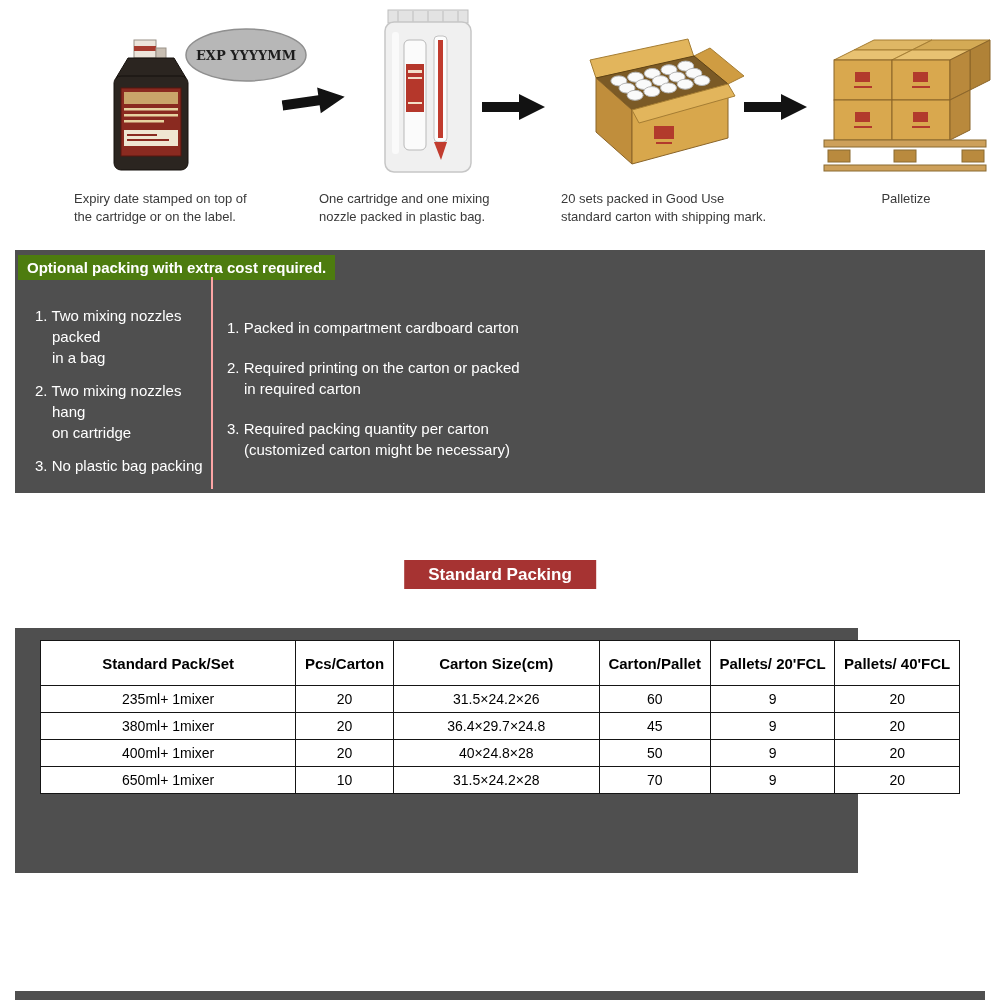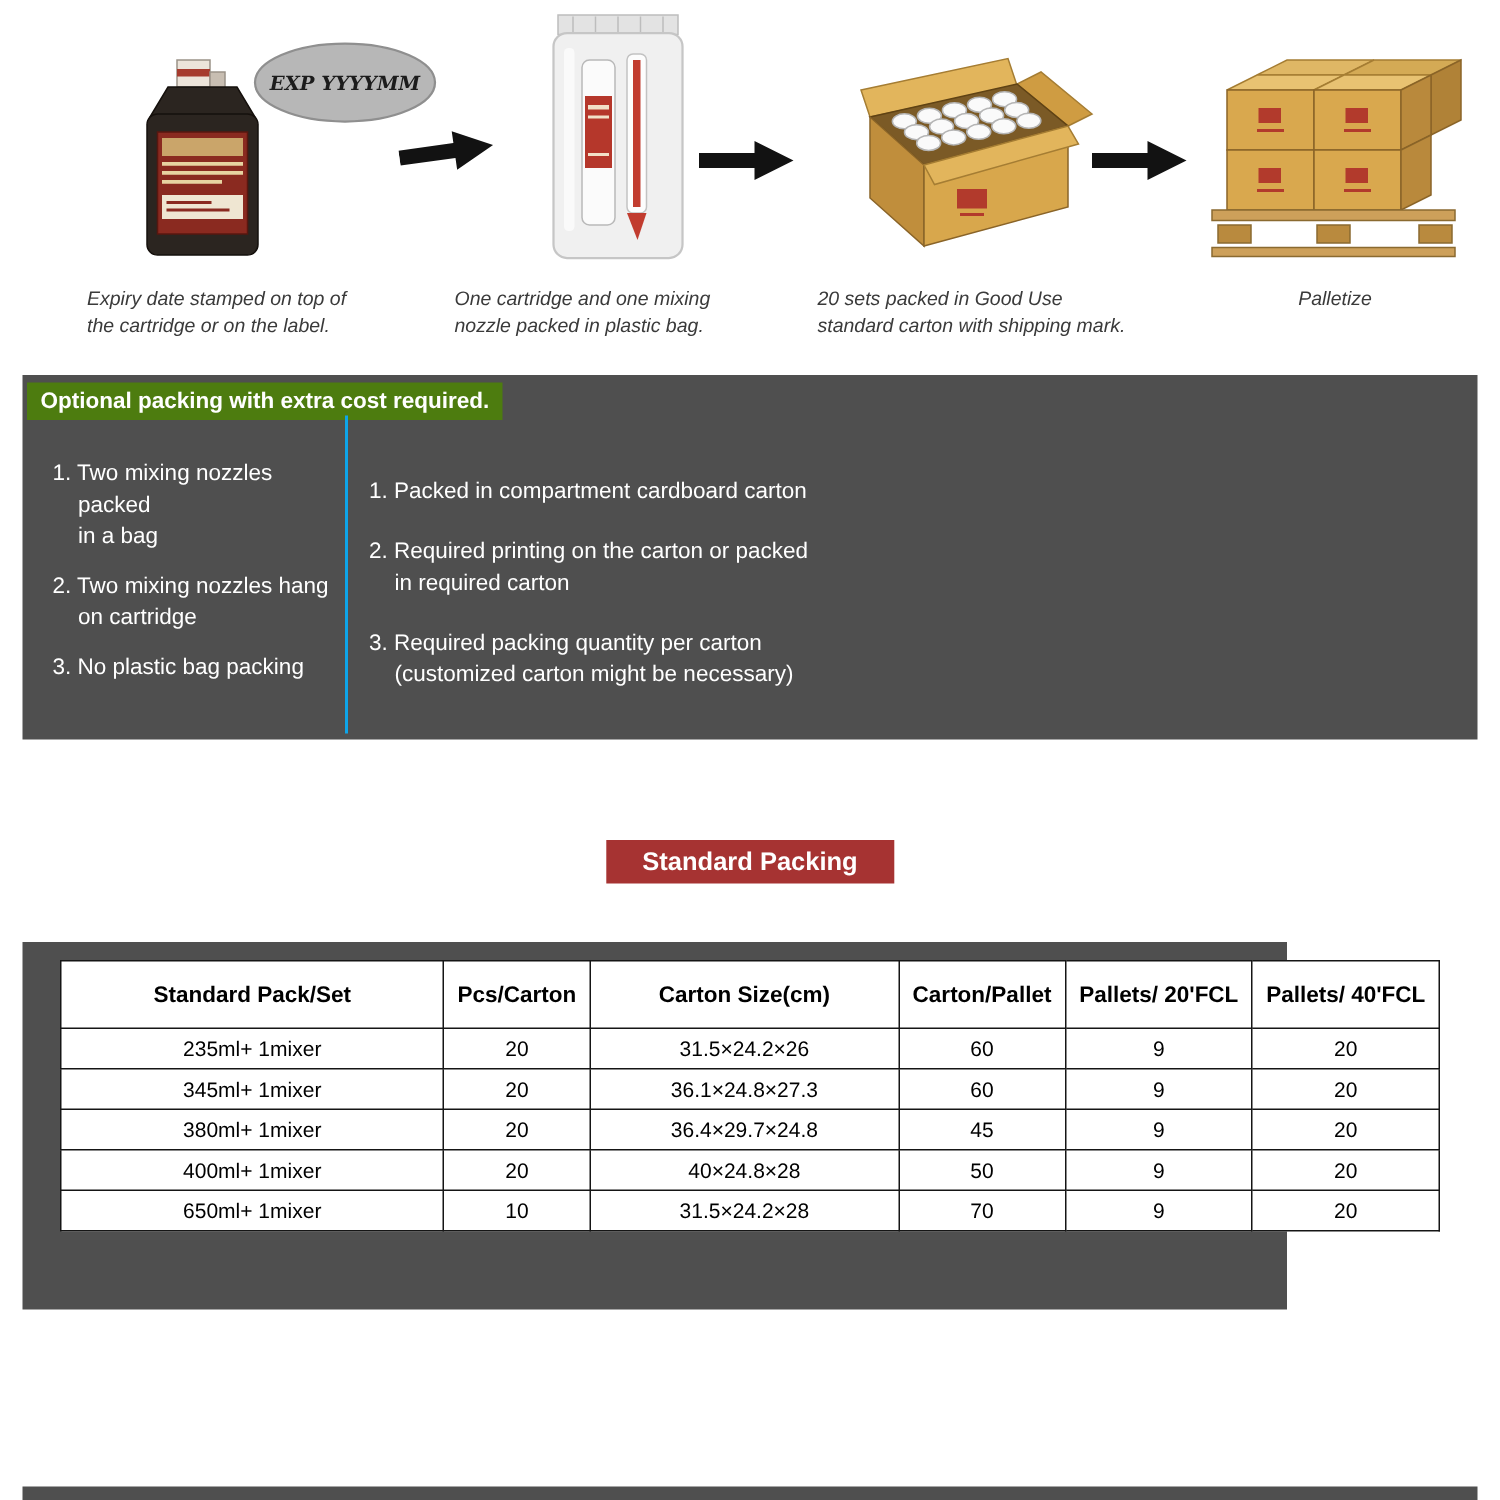--- a/index.html
+++ b/index.html
@@ -1,32 +1,32 @@
 <!DOCTYPE html>
 <html><head>
 <meta charset="utf-8">
 <style>
   html,body{margin:0;padding:0;background:#ffffff;}
   .page{position:relative;width:1000px;height:1000px;background:#ffffff;overflow:hidden;
         font-family:"Liberation Sans",sans-serif;color:#3b3b3b;}
   
-  .flow{position:absolute;left:0;top:0;width:856px;height:245px;font-style:italic;}
+  .flow{position:absolute;left:16px;top:0;width:856px;height:245px;}
   .illus{position:absolute;}
   .arrow{position:absolute;width:64px;height:30px;}
   .caption{position:absolute;top:190px;font-size:13px;line-height:1.42;color:#3a3a3a;
            white-space:pre-line;text-align:left;}
   .caption.center{text-align:center;}
   
   .optional-panel{position:absolute;left:15px;top:250px;width:970px;height:243px;background:#4f4f4f;}
   .optional-header{position:absolute;left:3px;top:5px;background:#4d7c0f;color:#ffffff;
                    font-weight:bold;font-size:15px;line-height:19px;padding:3px 9px;white-space:nowrap;}
   .optional-columns{position:absolute;left:0;top:27px;right:0;bottom:4px;display:flex;}
   .opt-col{box-sizing:border-box;color:#ffffff;font-size:15px;}
   .col-1{width:280px;border-right:2px solid #ffffff;padding:35px 6px 0 30px;}
-  .col-2{width:217px;border-right:2px solid #0ea5e9;padding:28px 6px 0 20px;}
+  .col-2{width:198px;border-right:2px solid #fca5a5;padding:28px 6px 0 20px;}
   .col-3{flex:1;padding:40px 10px 0 14px;}
   .opt-item{padding-left:17px;text-indent:-17px;white-space:pre-line;line-height:21px;}
   .col-1 .opt-item{margin-bottom:31px;}
   .col-2 .opt-item{margin-bottom:12px;}
   .col-3 .opt-item{margin-bottom:19px;}
   
   .banner{position:absolute;top:560px;left:50%;transform:translateX(-50%);background:#a63332;
           color:#ffffff;font-weight:bold;font-size:17px;line-height:29px;padding:0 24px;white-space:nowrap;}
   
   .table-panel{position:absolute;left:15px;top:628px;width:843px;height:245px;background:#4f4f4f;}
@@ -230,28 +230,20 @@
       <tbody>
           <tr>
             <td>235ml+ 1mixer</td>
             <td>20</td>
             <td>31.5×24.2×26</td>
             <td>60</td>
             <td>9</td>
             <td>20</td>
           </tr>
           <tr>
-            <td>345ml+ 1mixer</td>
-            <td>20</td>
-            <td>36.1×24.8×27.3</td>
-            <td>60</td>
-            <td>9</td>
-            <td>20</td>
-          </tr>
-          <tr>
             <td>380ml+ 1mixer</td>
             <td>20</td>
             <td>36.4×29.7×24.8</td>
             <td>45</td>
             <td>9</td>
             <td>20</td>
           </tr>
           <tr>
             <td>400ml+ 1mixer</td>
             <td>20</td>

